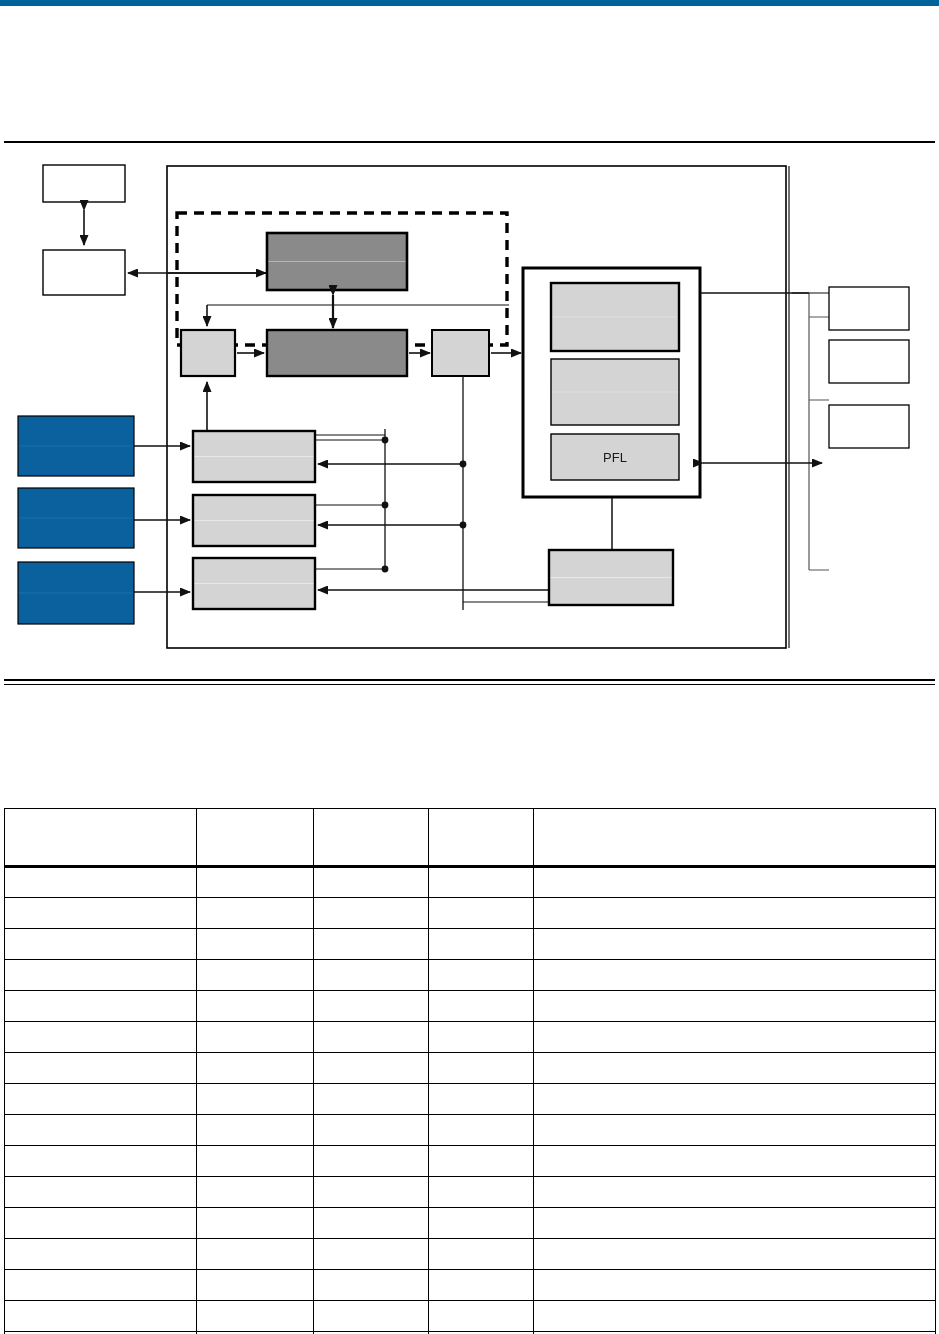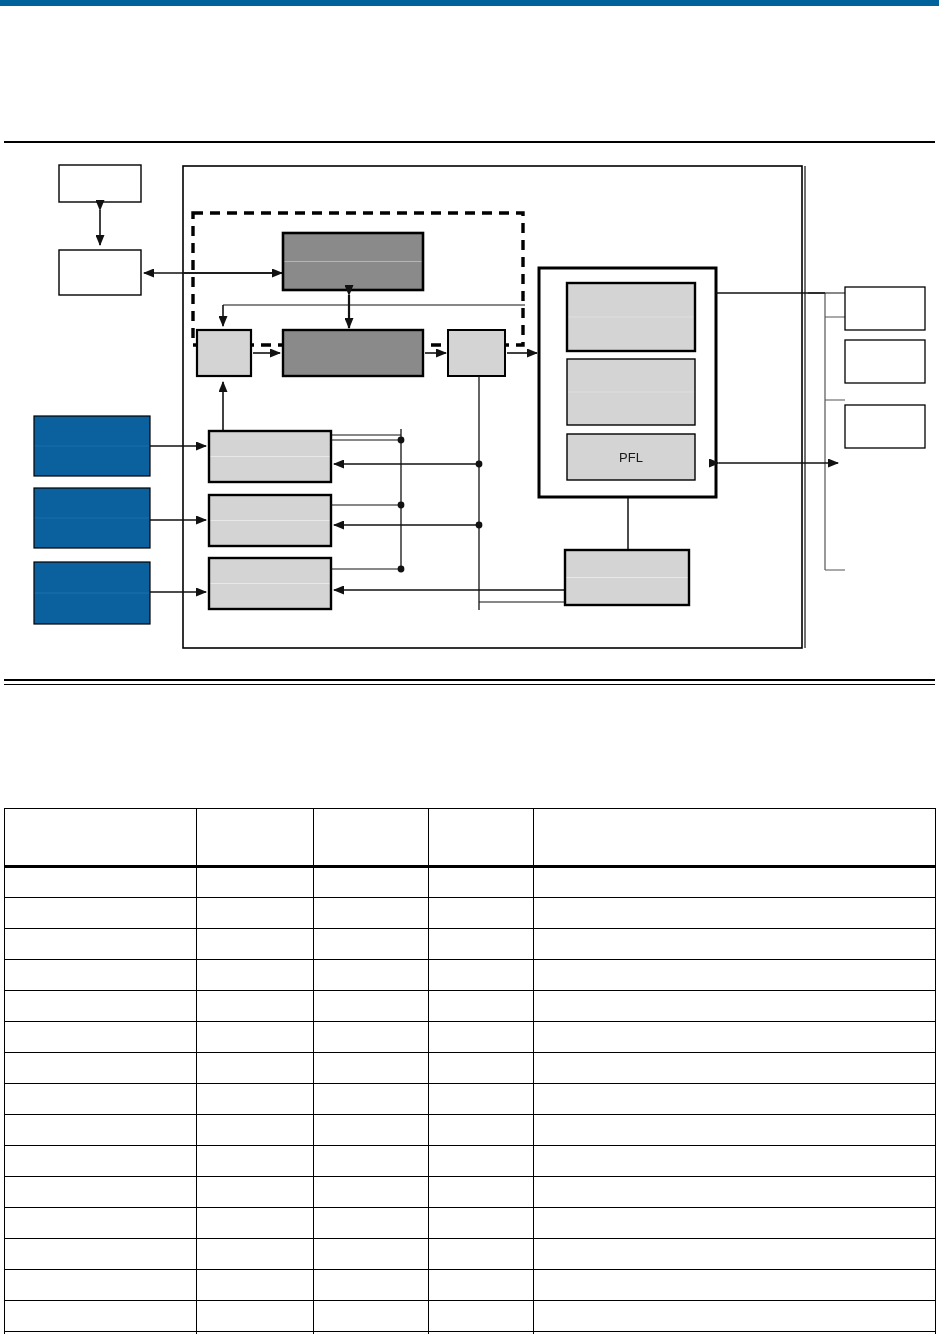--- a/index.html
+++ b/index.html
@@ -36,21 +36,20 @@
   .rule-mid   { top: 679px; }
   .rule-mid2  { top: 684px; border-top-width: 1px; }
 
   
   .figure {
     position: absolute;
     left: 0;
     top: 150px;
     width: 773px;
     height: 520px;
-    padding-left: 16px;
   }
   .figure svg { display: block; }
 
   .fig-label {
     font-family: "Liberation Sans", sans-serif;
     font-size: 13px;
     fill: #1a1a1a;
   }
 
   

